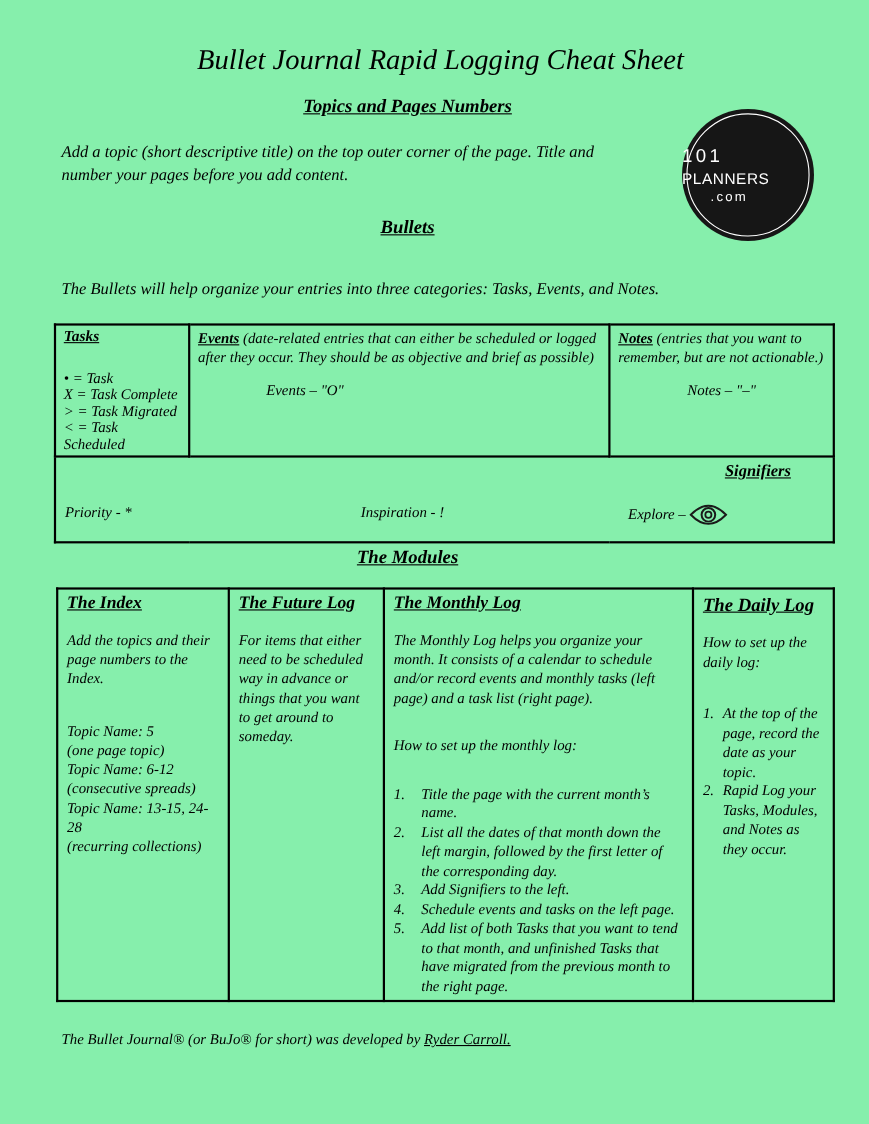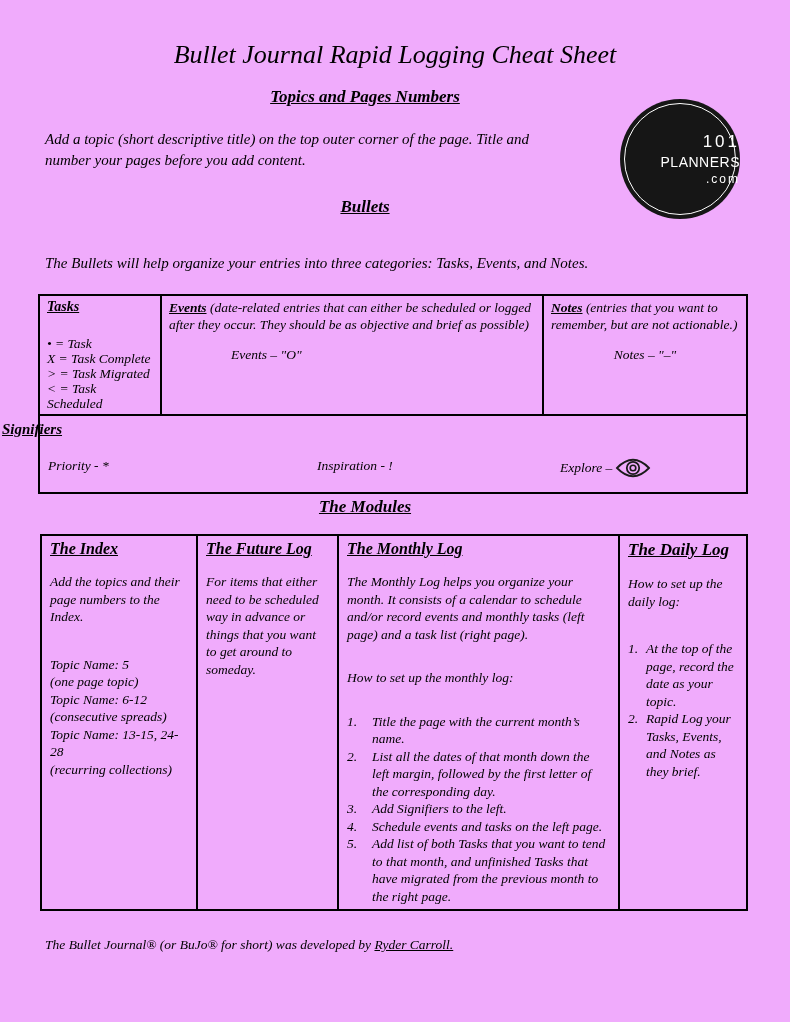--- a/index.html
+++ b/index.html
@@ -1,23 +1,24 @@
 <!DOCTYPE html>
 <html><head>
 <meta charset="utf-8">
 <style>
   * { box-sizing: border-box; }
   html, body { margin: 0; padding: 0; background: #888; }
   .page {
     width: 790px; height: 1022px; margin: 0 auto;
-    background: #f0abfc; color: #000;
+    background: #86efac; color: #000;
     font-family: "Liberation Serif", serif;
     font-style: italic;
     position: relative;
     overflow: hidden;
+    padding-left: 11px;
   }
   .u { text-decoration: underline; }
 
   .title {
     margin: 40px 0 0 0;
     text-align: center;
     font-size: 26px;
     font-weight: normal;
     font-style: italic;
   }
@@ -40,21 +41,21 @@
   .bullets-heading { margin-top: 26px; }
   .bullets-intro { margin-top: 36px; }
 
   
   .logo {
     position: absolute; top: 99px; right: 50px;
     width: 120px; height: 120px;
     background: #161616; border-radius: 50%;
     font-family: "Liberation Sans", sans-serif;
     font-style: normal; color: #fff;
-    display: flex; flex-direction: column; align-items: flex-end; justify-content: center;
+    display: flex; flex-direction: column; align-items: flex-start; justify-content: center;
   }
   .logo-ring { position: absolute; inset: 4px; border: 1.5px solid #fff; border-radius: 50%; }
   .logo-101 { font-size: 17px; letter-spacing: 3px; font-weight: 300; }
   .logo-planners { font-size: 14px; letter-spacing: 0.5px; margin-top: 2px; font-weight: 300; }
   .logo-com { font-size: 12px; letter-spacing: 2px; margin-top: 2px; margin-left: 26px; font-weight: 300; }
 
   
   table { border-collapse: collapse; table-layout: fixed; }
   .bullets-table { margin: 20px 0 0 38px; width: 708px; border-radius: 25px; }
   .bullets-table td, .modules-table td {
@@ -67,21 +68,21 @@
   .bullets-table .row1 td { height: 104px; }
   .cell-heading { font-size: 14px; font-weight: bold; }
   .tasks-items { margin-top: 21px; line-height: 15px; }
   .cell-desc { line-height: 17px; }
   .cell-desc b { font-weight: bold; }
   .events-symbol { margin-top: 14px; padding-left: 62px; }
   .notes-symbol { margin-top: 14px; text-align: center; }
 
   .signifiers-cell { height: 78px; position: relative; padding: 0 !important; }
   .sig-heading {
-    margin-top: 5px; text-align: left; position: relative; left: -38px;
+    margin-top: 5px; text-align: right; position: relative; left: -38px;
     font-size: 15px; font-weight: bold;
   }
   .sig-items { position: absolute; left: 0; right: 0; top: 42px; height: 22px; }
   .sig-items > span { position: absolute; white-space: nowrap; }
   .sig-priority { left: 8px; }
   .sig-inspiration { left: 277px; }
   .sig-explore { left: 520px; display: flex; align-items: center; gap: 3px; }
   .eye { display: inline-block; }
 
   .modules-h { margin-top: 3px; }
@@ -234,21 +235,21 @@
       <td>
         <div class="col-heading big"><span class="u">The Daily Log</span></div>
         <p class="col-body">How to set up the daily log:</p>
         <div class="steps daily">
           <div class="step">
                 <span class="num">1.</span>
                 <span class="txt">At the top of the page, record the date as your topic.</span>
               </div>
           <div class="step">
                 <span class="num">2.</span>
-                <span class="txt">Rapid Log your Tasks, Events, and Notes as they brief.</span>
+                <span class="txt">Rapid Log your Tasks, Modules, and Notes as they occur.</span>
               </div>
         </div>
       </td>
     </tr>
   </tbody>
     </table>
 
   <p class="footer"><span>The Bullet Journal® (or BuJo® for short) was developed by </span><a class="footer-link">Ryder Carroll.</a></p>
 
 </div>

